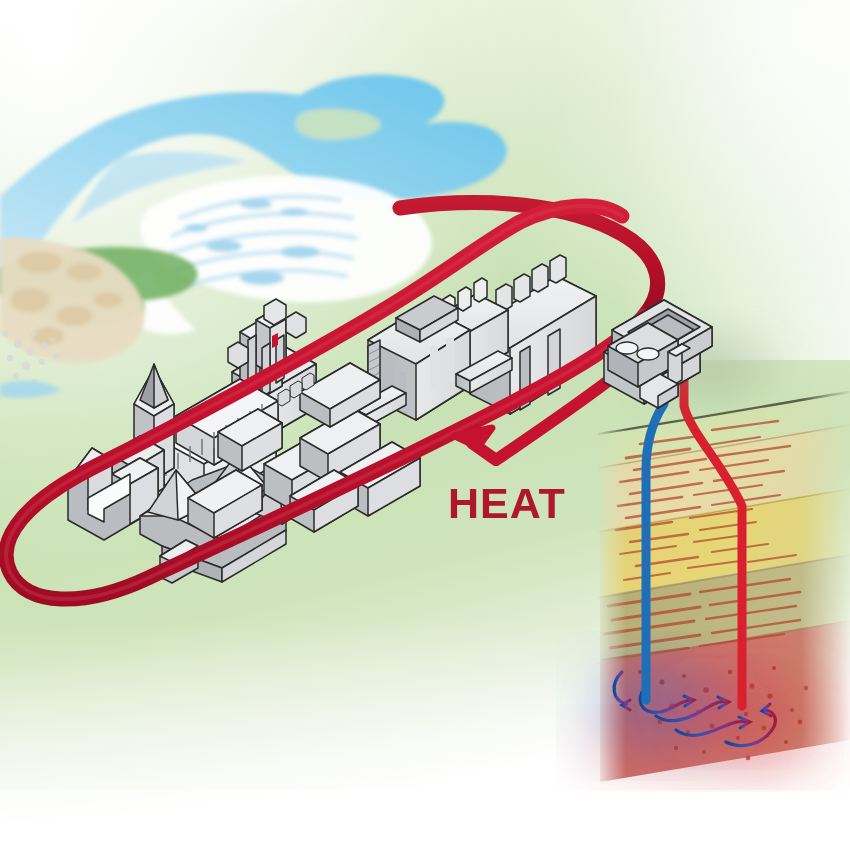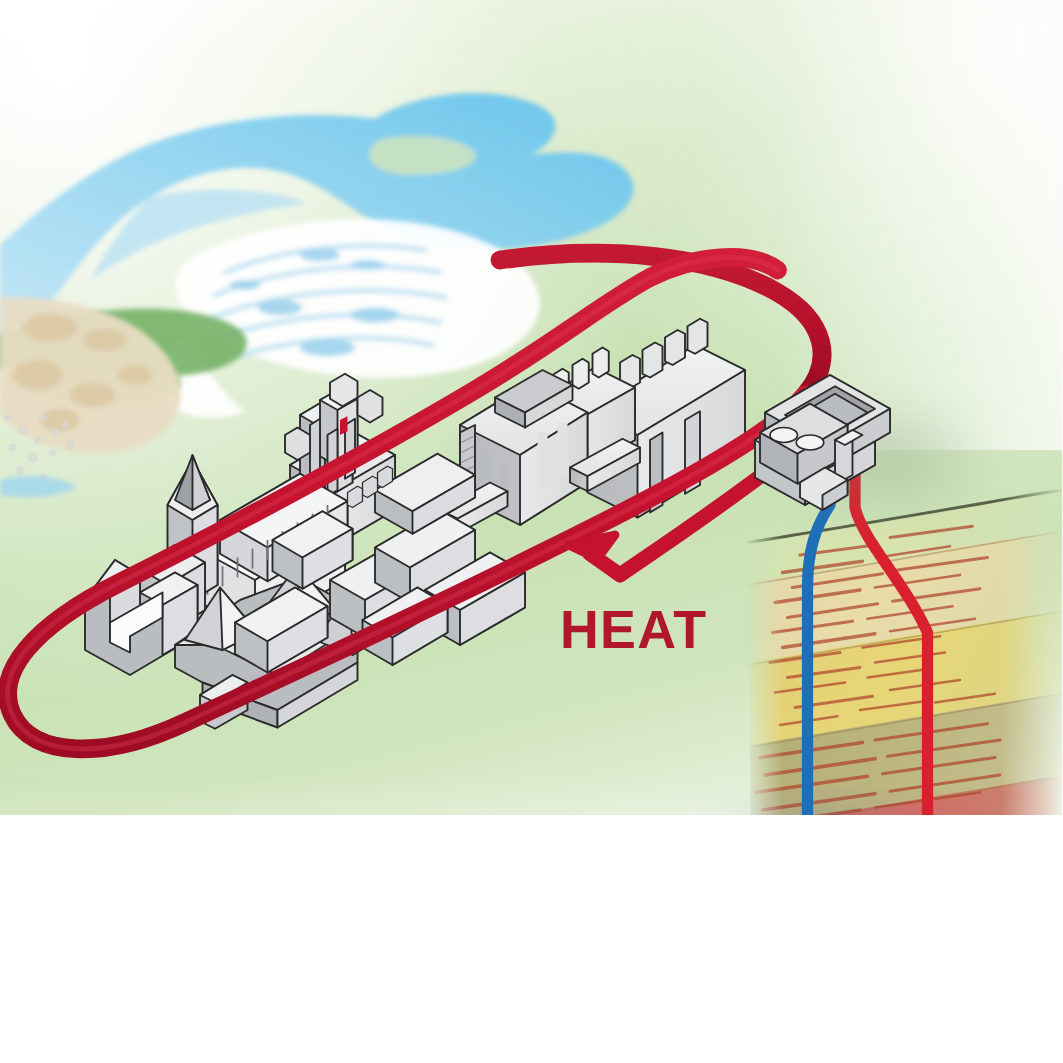--- a/index.html
+++ b/index.html
@@ -1,20 +1,20 @@
 <!DOCTYPE html>
 <html><head>
 <meta charset="utf-8">
 <title>Geothermal District Heating Diagram</title>
 <style>
   html,body{margin:0;padding:0;background:#ffffff;}
   body{font-family:"Liberation Sans", sans-serif;}
   #stage{
     position:relative;
-    width:850px;height:652px;
+    width:850px;height:850px;
     overflow:hidden;
     background:#ffffff;
   }
   #stage svg{display:block;width:850px;height:850px;}
   .heat-label{
     font-family:"Liberation Sans", sans-serif;
     font-weight:bold;
     font-size:43px;
     letter-spacing:1px;
   }

